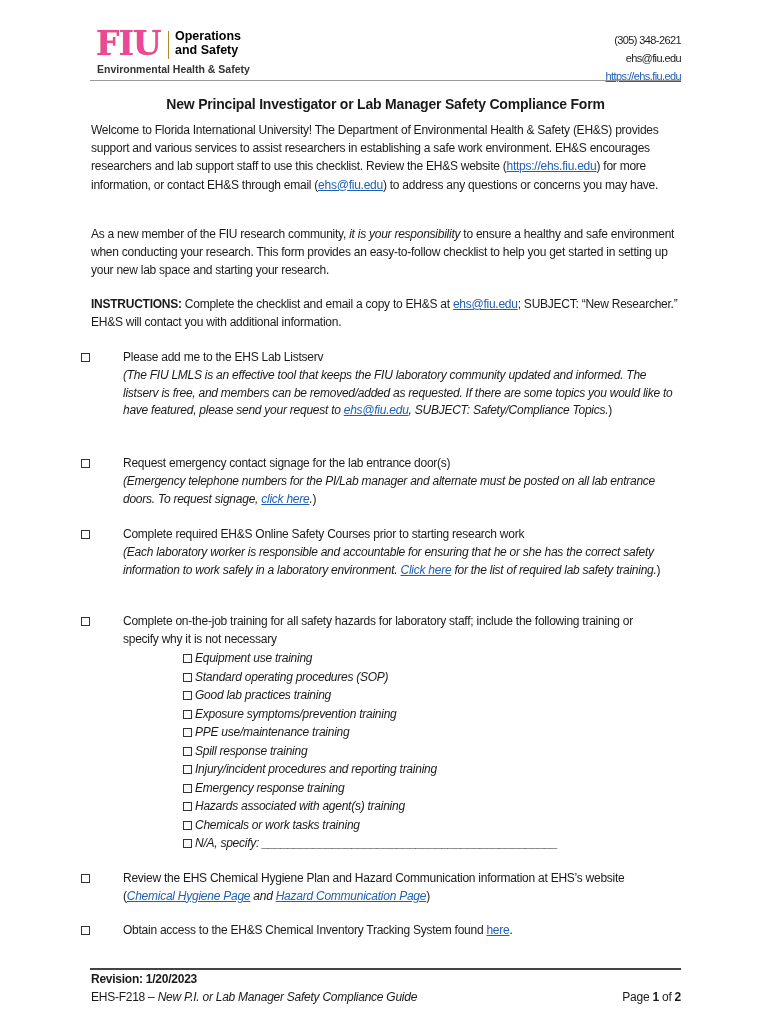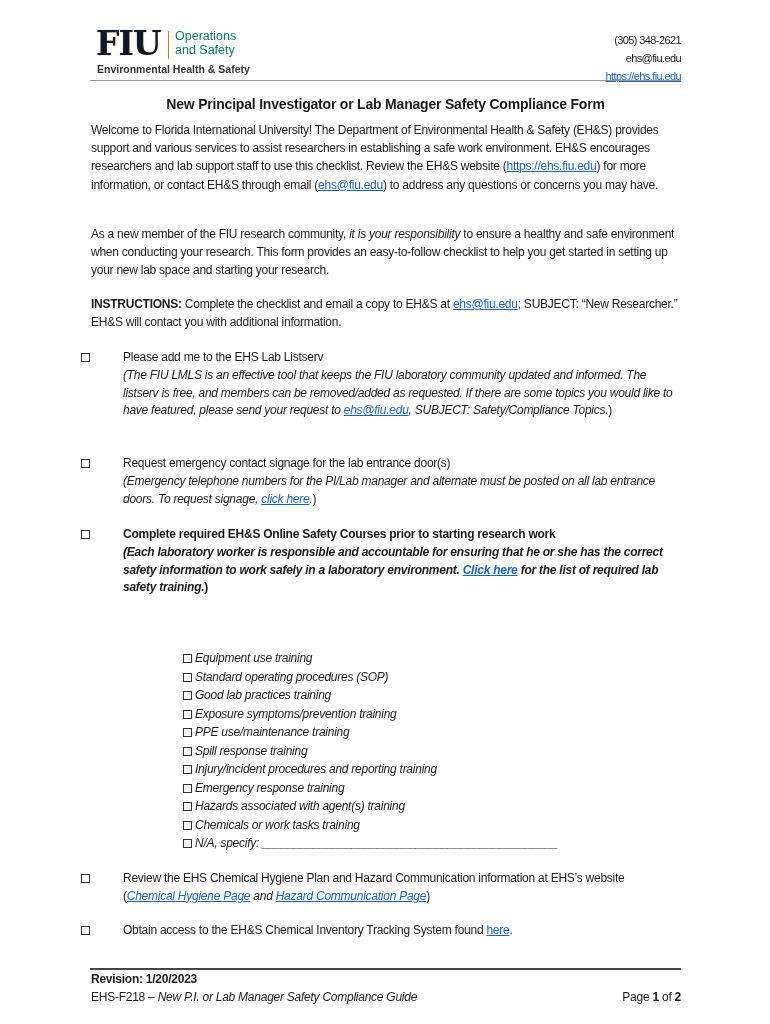--- a/index.html
+++ b/index.html
@@ -4,24 +4,24 @@
 <style>
   html, body { margin: 0; padding: 0; background: #ffffff; }
   body { width: 770px; height: 1024px; position: relative; overflow: hidden;
          font-family: "Liberation Sans", sans-serif; color: #1a1a1a; }
   .page { position: absolute; left: 0; top: 0; width: 770px; height: 1024px; }
 
   
   .logo { position: absolute; left: 96px; top: 29px; width: 160px; height: 48px; }
   .logo-fiu { position: absolute; left: 0; top: 0; font-family: "DejaVu Serif", serif;
               font-weight: bold; font-size: 33px; line-height: 30px; letter-spacing: -1px;
-              color: #0f172a; text-shadow: 0 0 1px #b6862c; }
+              color: #ec4899; text-shadow: 0 0 1px #b6862c; }
   .logo-bar { position: absolute; left: 72px; top: 2px; width: 1px; height: 28px; background: #b6862c; }
-  .logo-ops { position: absolute; left: 79px; top: 0px; font-size: 12.5px; font-weight: normal;
-              line-height: 14px; color: #0f766e; }
+  .logo-ops { position: absolute; left: 79px; top: 0px; font-size: 12.5px; font-weight: bold;
+              line-height: 14px; color: #000000; }
   .logo-env { position: absolute; left: 1px; top: 34px; font-size: 10.5px; font-weight: bold;
               color: #333; white-space: nowrap; }
   .header-line { position: absolute; left: 90px; top: 80px; width: 591px; height: 1px; background: #999; }
   .contact { position: absolute; right: 89px; top: 31px; text-align: right; font-size: 11px;
              line-height: 18px; letter-spacing: -0.6px; color: #222; }
   .contact a { color: #1f5fb5; text-decoration: underline; }
 
   
   .title { position: absolute; left: 90px; top: 96px; width: 591px; text-align: center;
            font-weight: bold; font-size: 14px; letter-spacing: -0.2px; }
@@ -93,28 +93,34 @@
   </div>
 
   <div class="check-item" style="top:455px;">
     <span class="box"></span>
     <div class="content">
       <div>Request emergency contact signage for the lab entrance door(s)</div>
       <div class="it">(<span>Emergency telephone numbers for the PI/Lab manager and alternate must be posted on all lab entrance doors. To request signage, </span><a class="link">click here</a><span>.</span><span style="font-style:normal">)</span></div>
     </div>
   </div>
 
-  <div class="check-item" style="top:526px;font-weight:bold;">
+  <div class="check-item" style="top:526px;">
     <span class="box"></span>
     <div class="content">
       <div>Complete required EH&amp;S Online Safety Courses prior to starting research work</div>
       <div class="it">(<span>Each laboratory worker is responsible and accountable for ensuring that he or she has the correct safety information to work safely in a laboratory environment. </span><a class="link">Click here</a><span> for the list of required lab safety training.</span><span style="font-style:normal">)</span></div>
     </div>
   </div>
 
+  <div class="check-item" style="top:613px;">
+    <span class="box"></span>
+    <div class="content" style="width:520px;">
+      <div>Complete on-the-job training for all safety hazards for laboratory staff; include the following training or specify why it is not necessary</div>
+    </div>
+  </div>
 
   <div class="sub-list">
     <div class="sub-item"><span class="box"></span><span>Equipment use training</span></div>
     <div class="sub-item"><span class="box"></span><span>Standard operating procedures (SOP)</span></div>
     <div class="sub-item"><span class="box"></span><span>Good lab practices training</span></div>
     <div class="sub-item"><span class="box"></span><span>Exposure symptoms/prevention training</span></div>
     <div class="sub-item"><span class="box"></span><span>PPE use/maintenance training</span></div>
     <div class="sub-item"><span class="box"></span><span>Spill response training</span></div>
     <div class="sub-item"><span class="box"></span><span>Injury/incident procedures and reporting training</span></div>
     <div class="sub-item"><span class="box"></span><span>Emergency response training</span></div>

